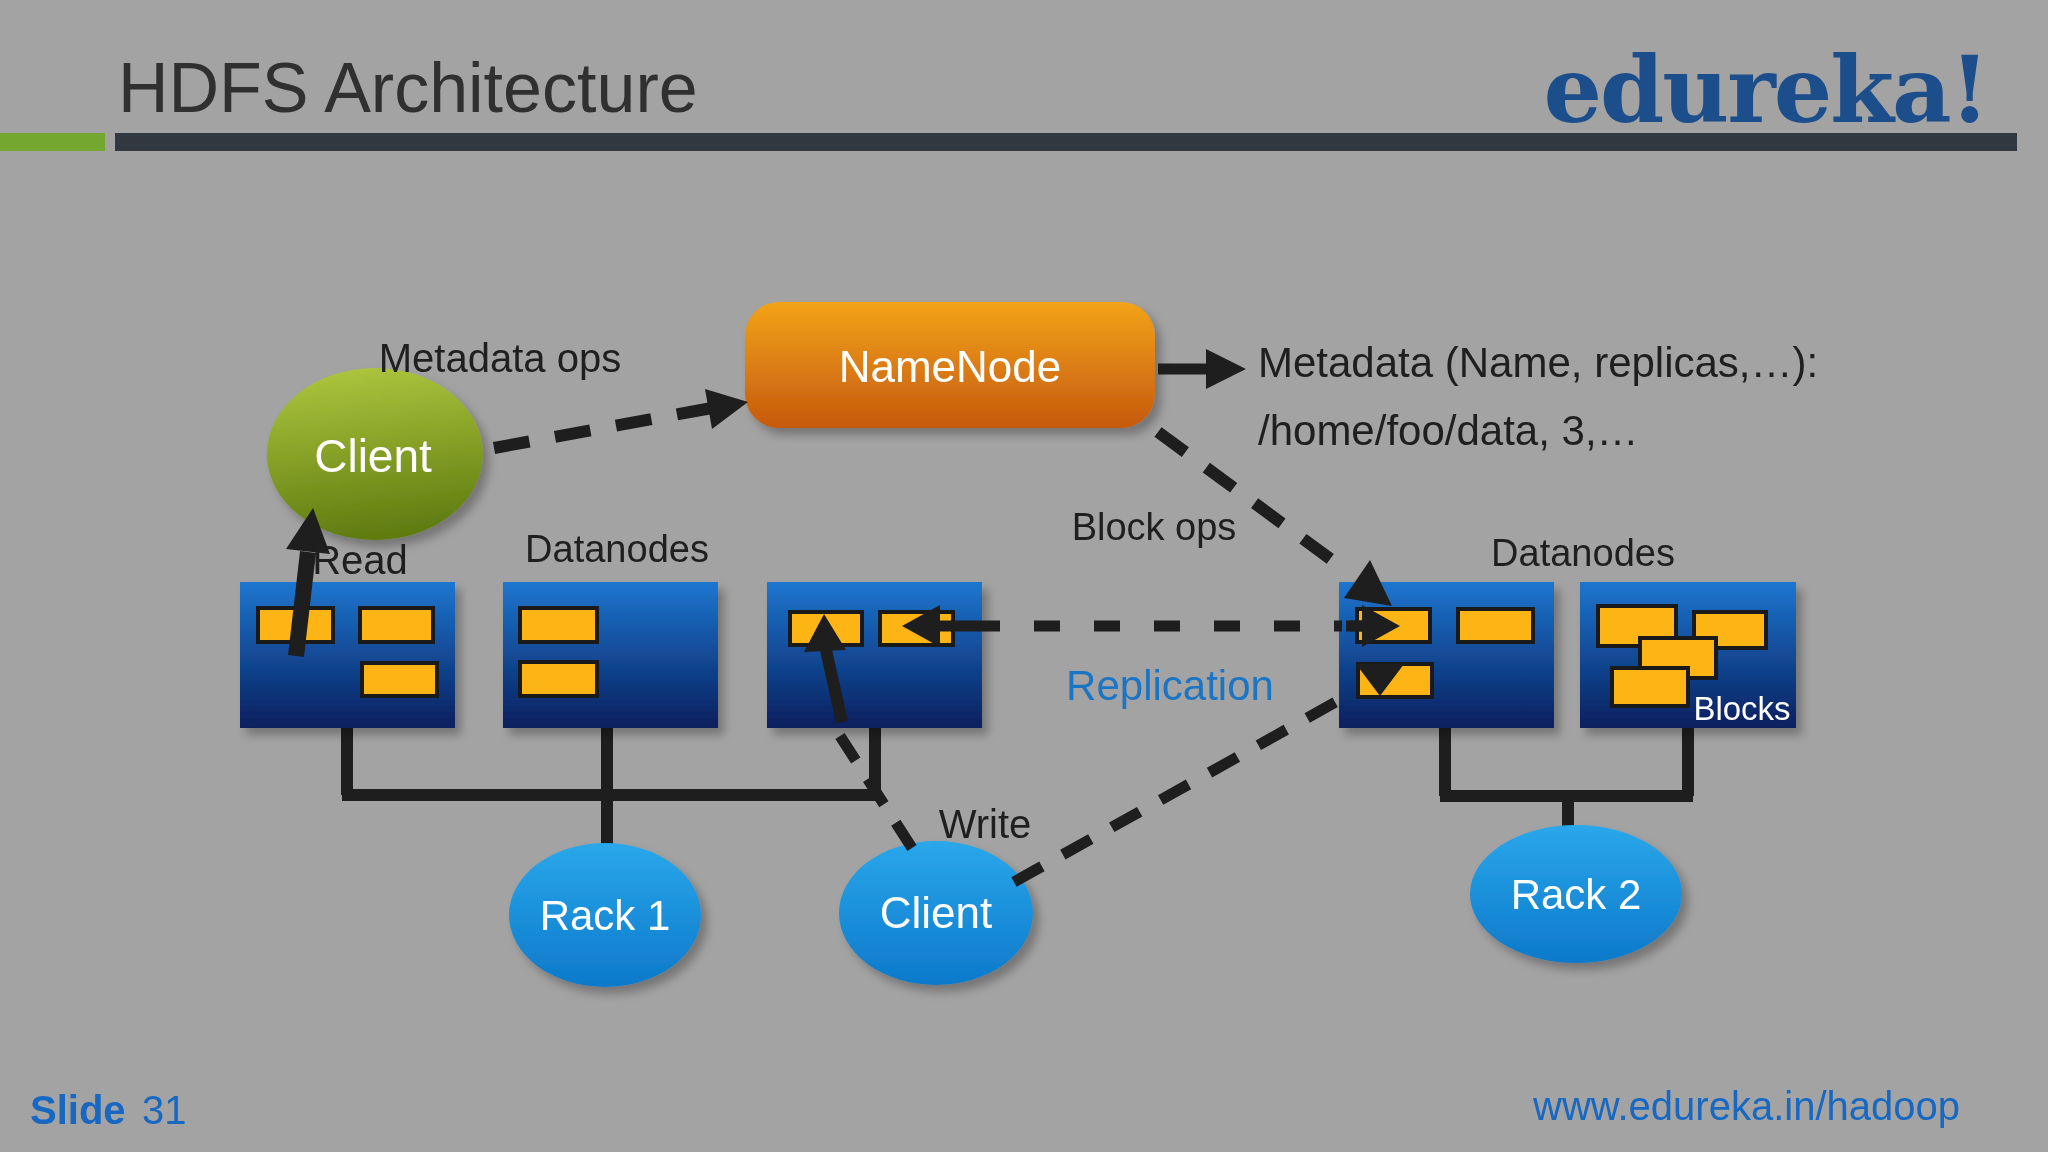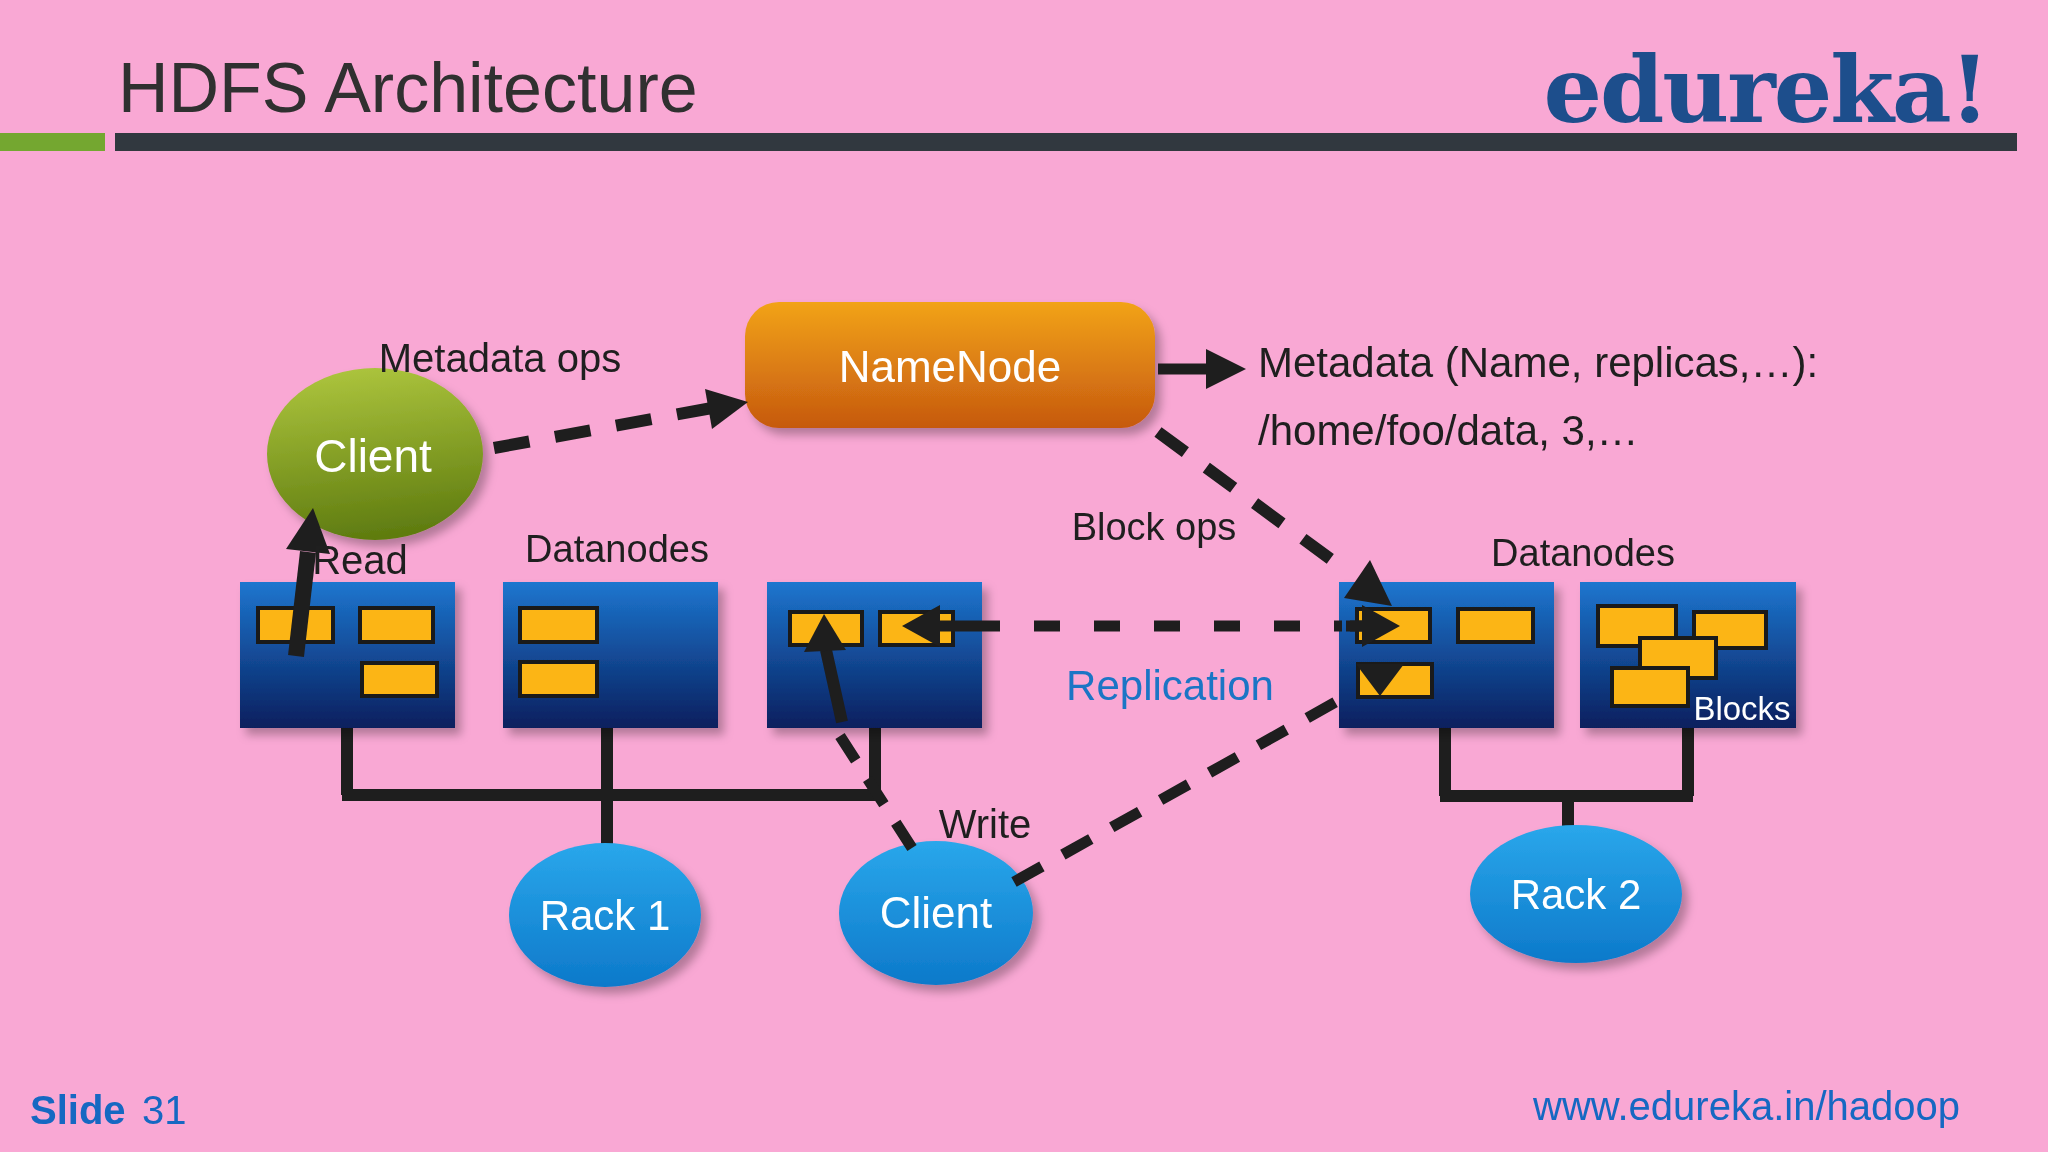--- a/index.html
+++ b/index.html
@@ -1,19 +1,19 @@
 <!DOCTYPE html>
 <html><head>
 <meta charset="utf-8">
 <style>
   html,body{margin:0;padding:0;background:#ffffff;}
   .slide{
     position:relative;
     width:2048px;height:1152px;
-    background:#f9a8d4;
+    background:#a3a3a3;
     font-family:"Liberation Sans",sans-serif;
     overflow:hidden;
   }
   svg{display:block;width:100%;height:100%;}
   text{font-family:"Liberation Sans",sans-serif;}
   .logo-text{font-family:"DejaVu Serif",serif;font-weight:bold;letter-spacing:-2px;}
   .title-text{font-weight:500;}
 </style>
 </head>
 <body>

